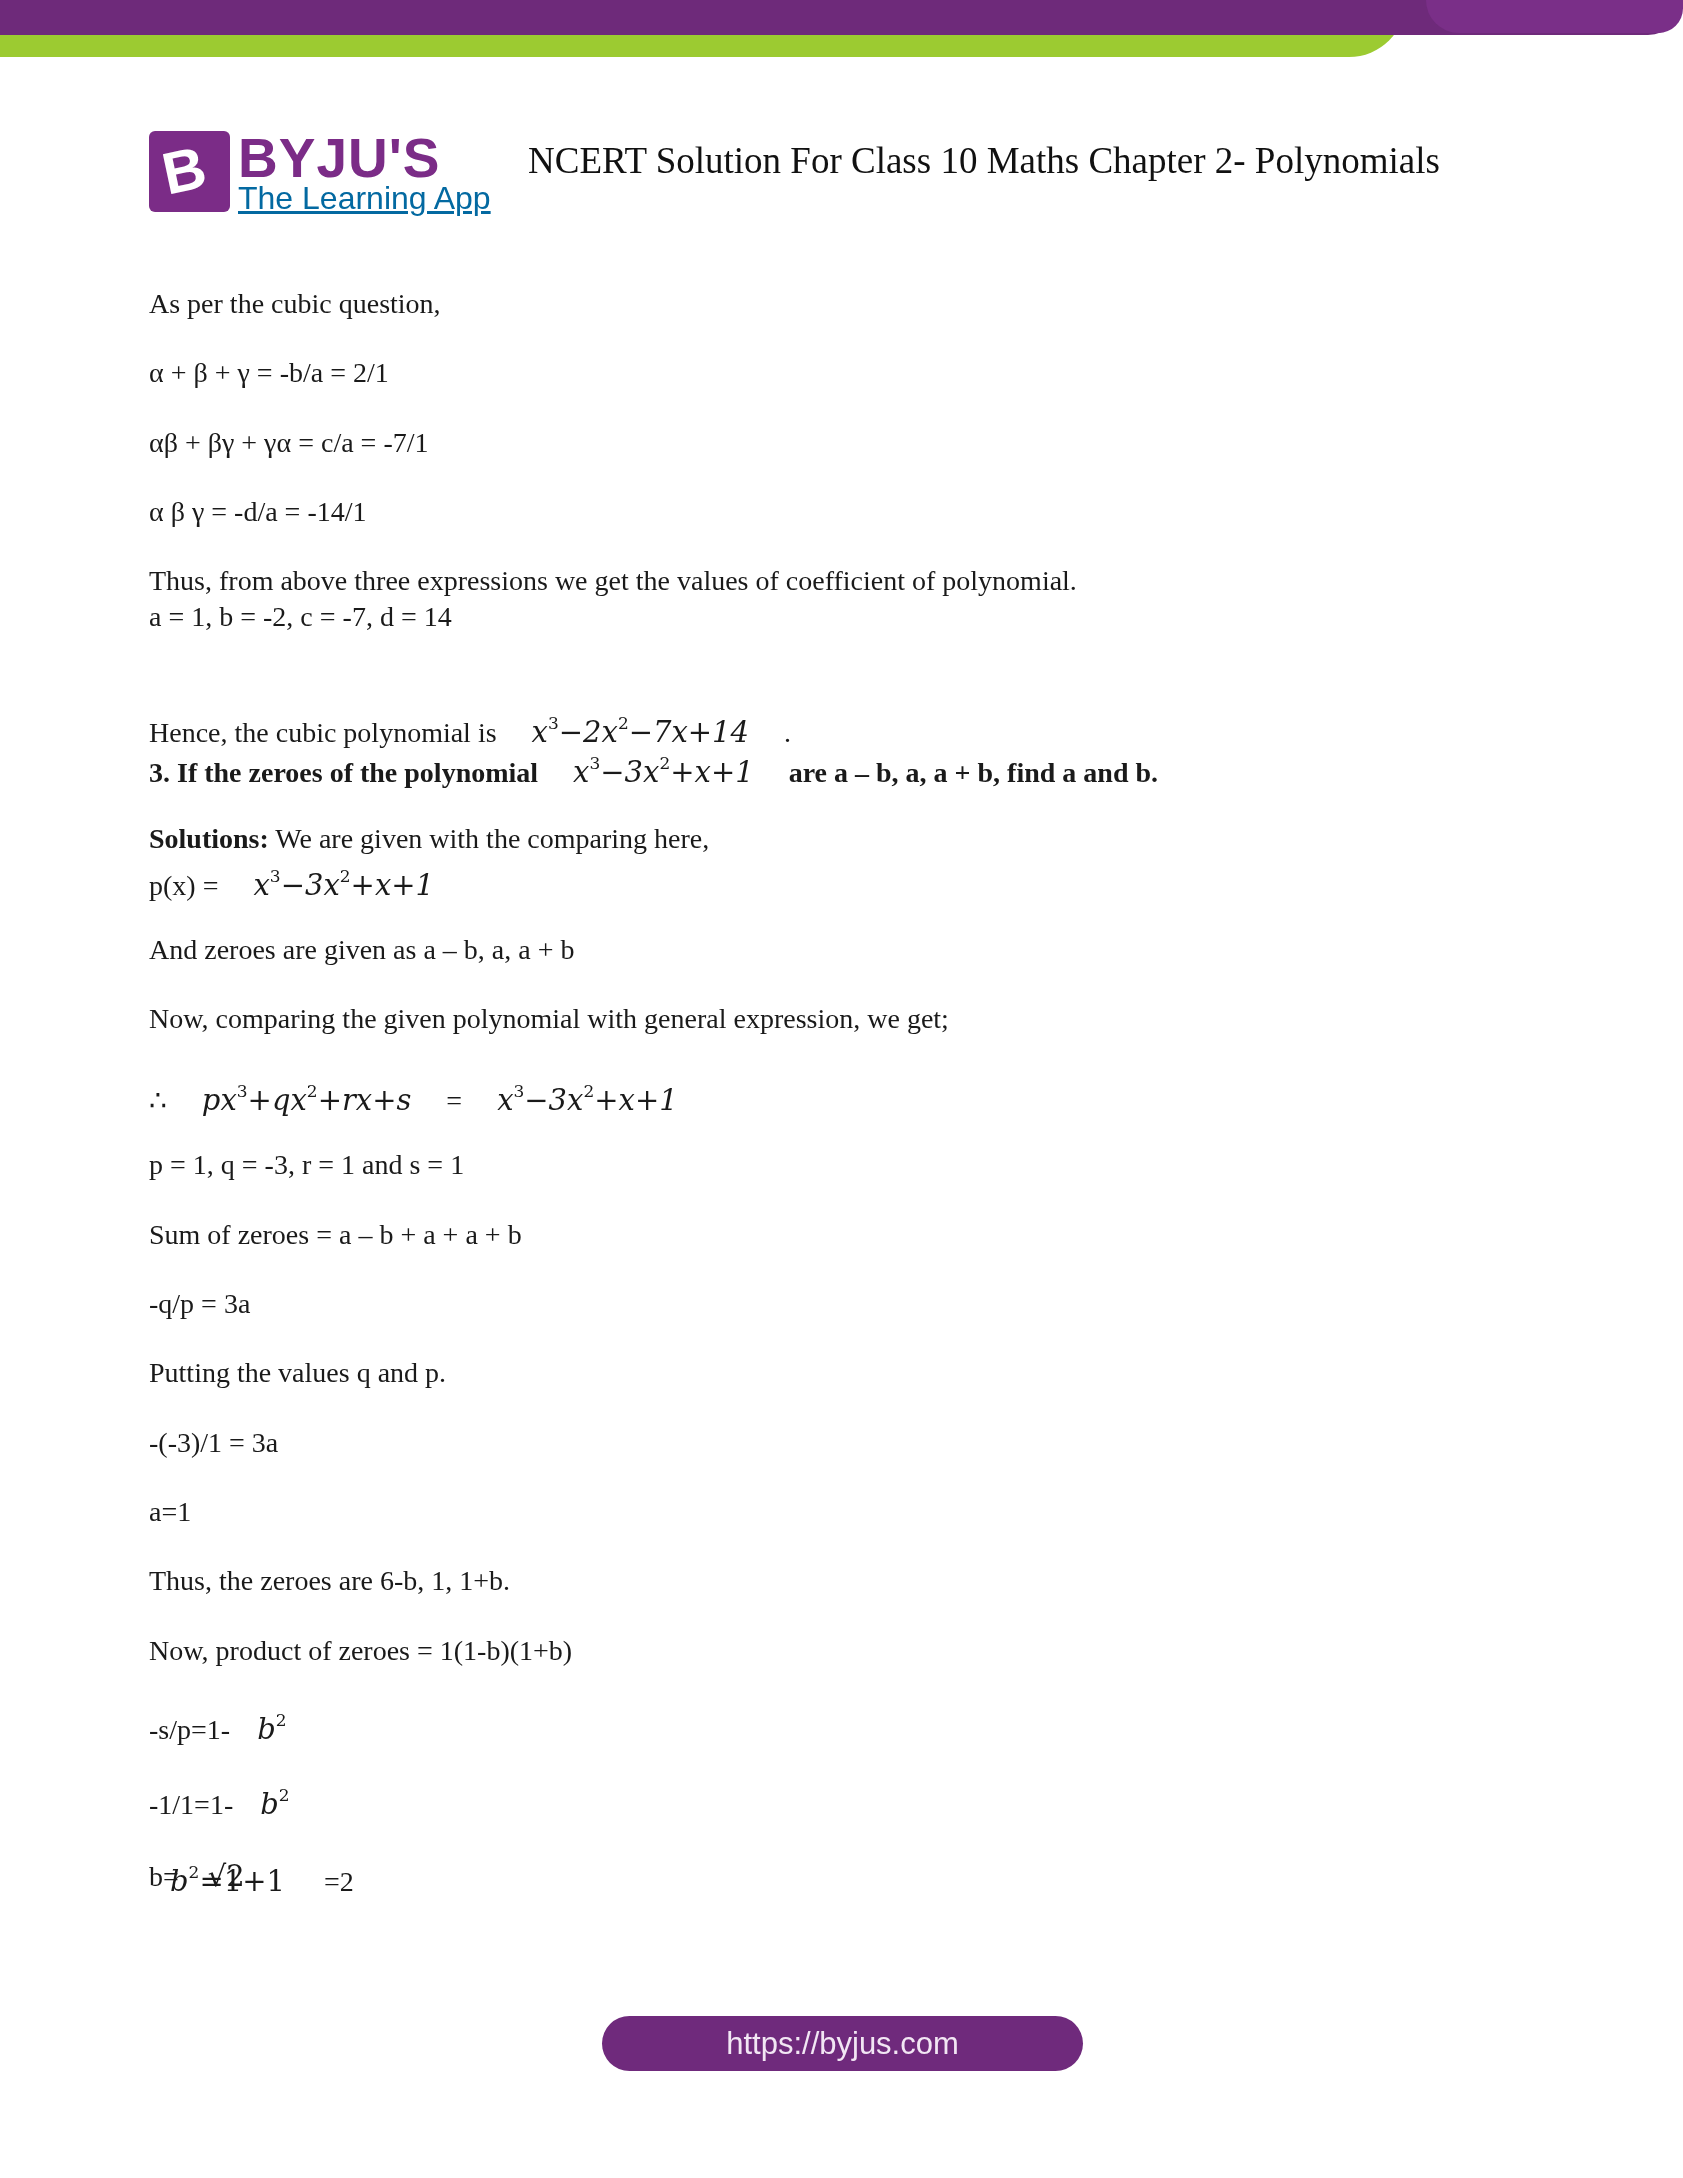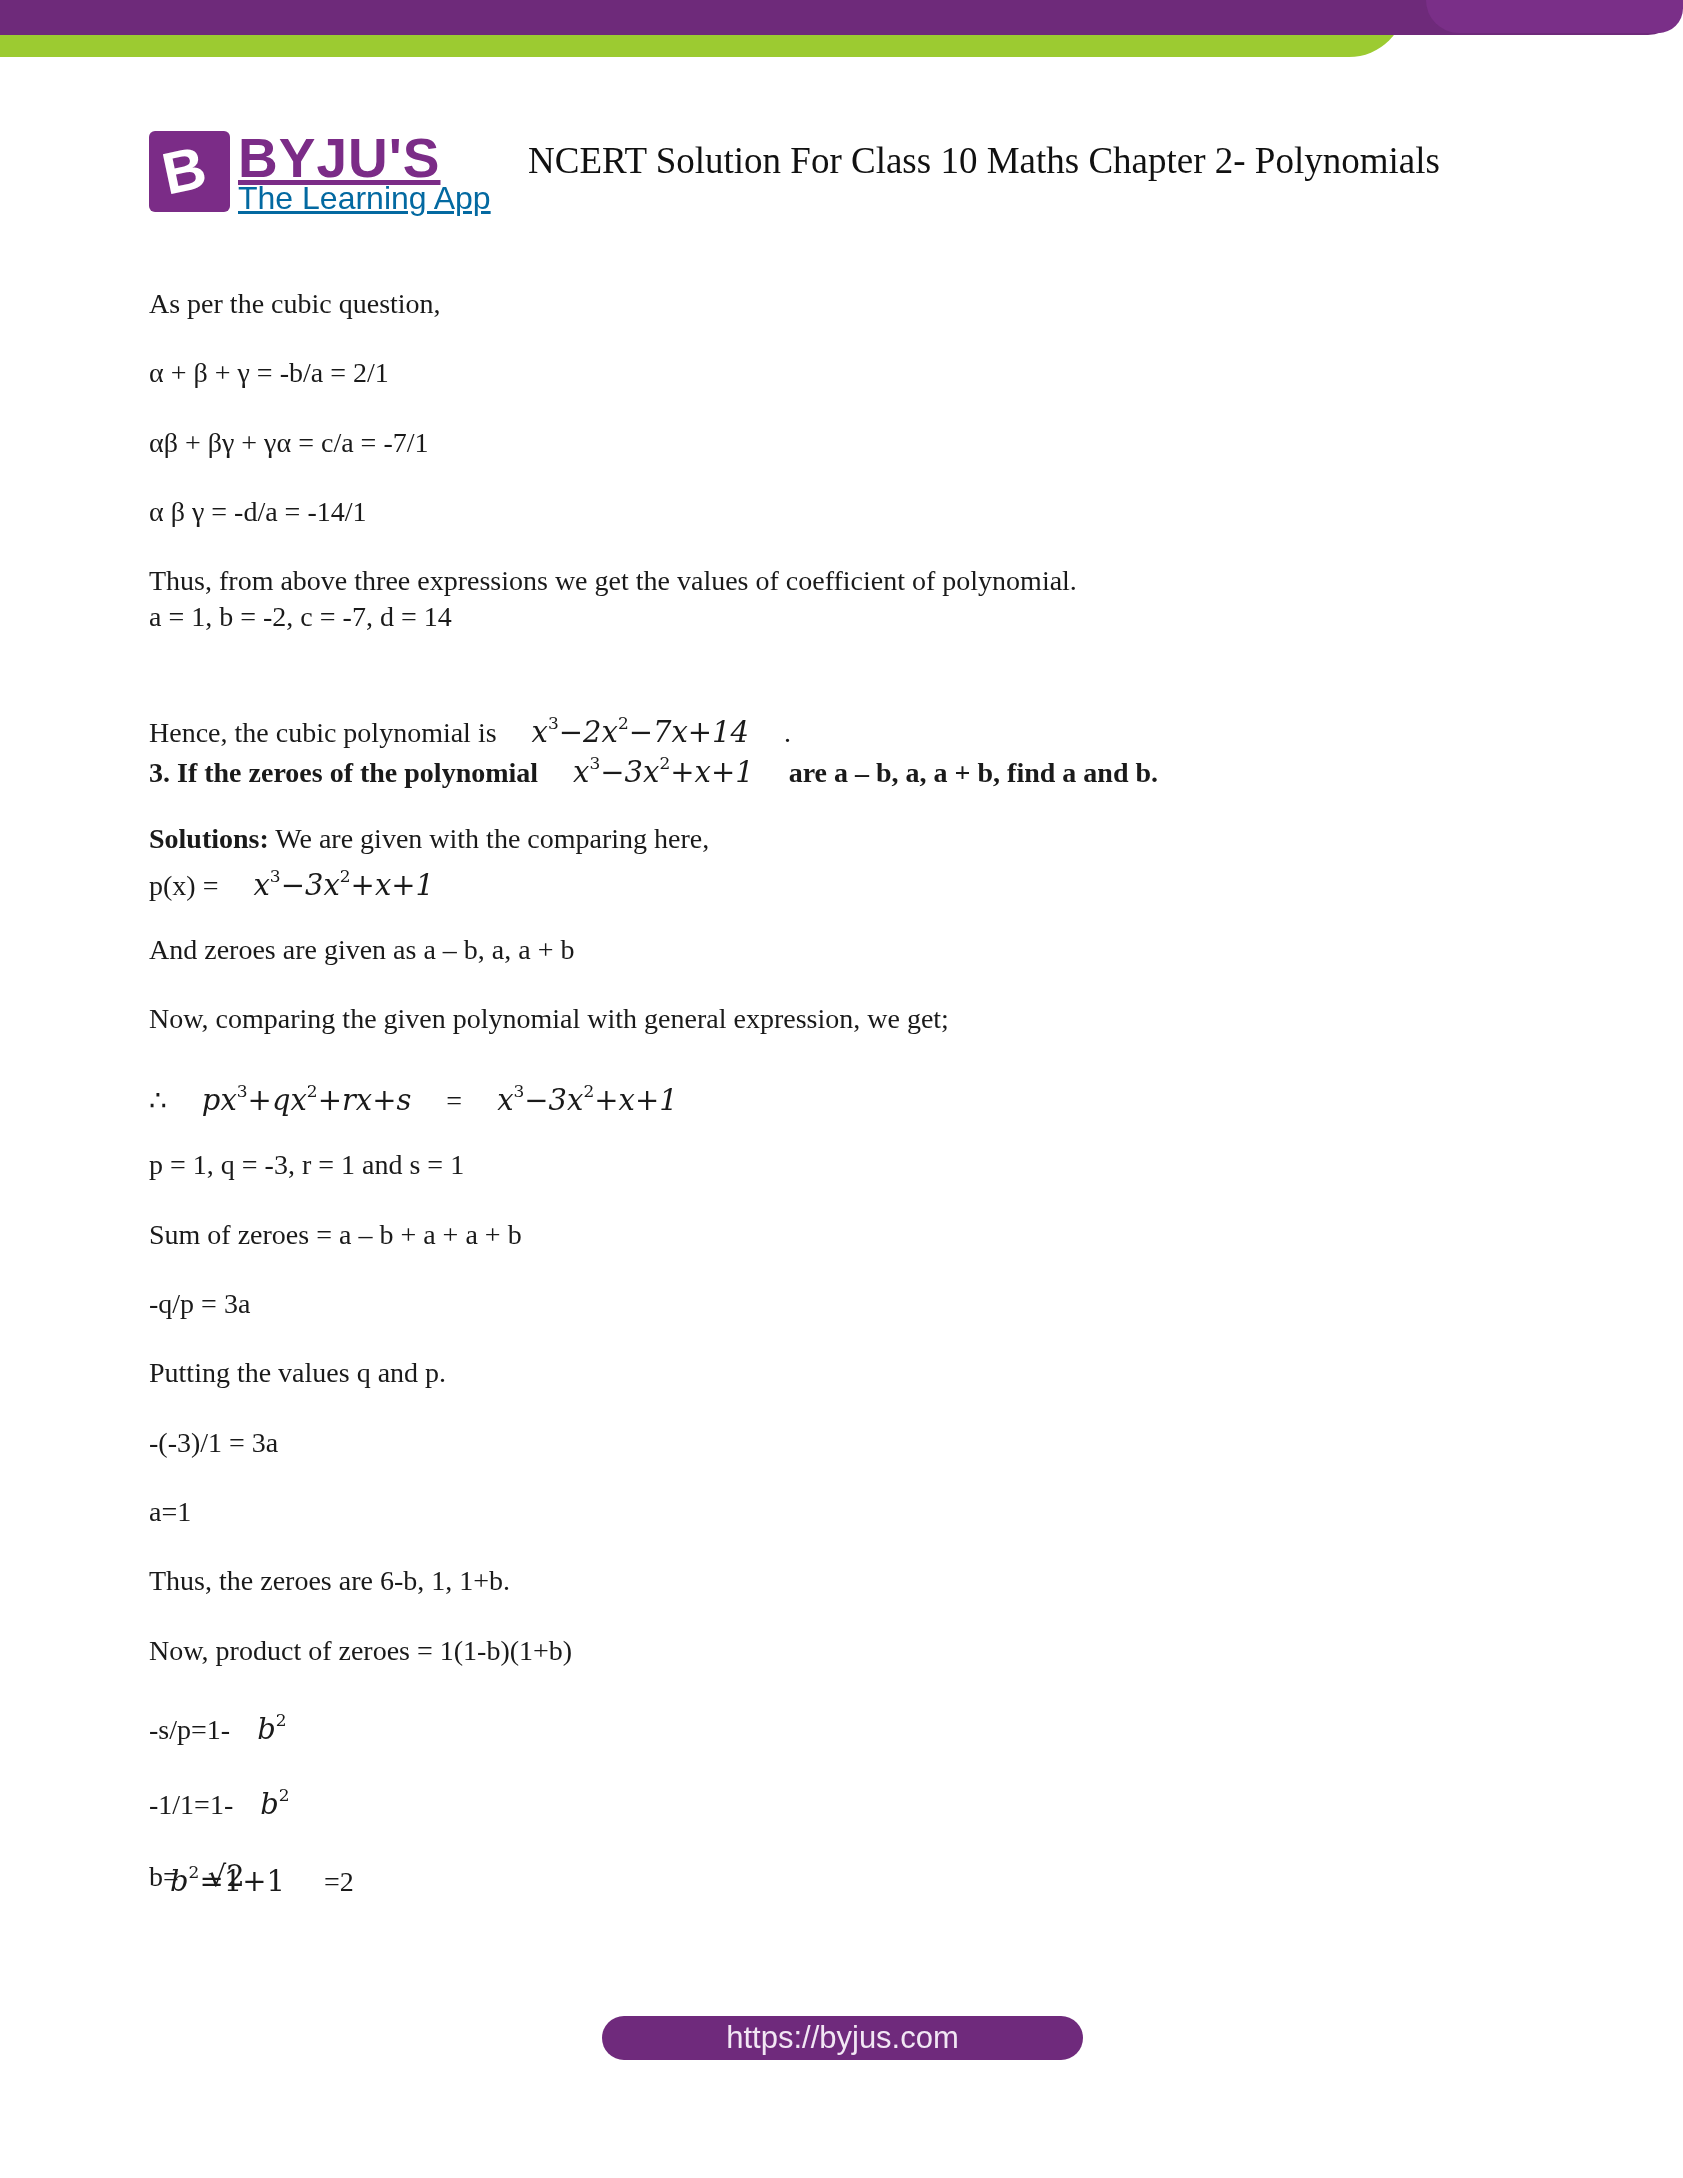--- a/index.html
+++ b/index.html
@@ -4,29 +4,29 @@
 <style>
   html, body { margin: 0; padding: 0; background: #ffffff; }
   body { width: 1683px; height: 2178px; position: relative; overflow: hidden; font-family: "Liberation Serif", serif; color: #1a1a1a; }
   .band-green { position: absolute; left: 0; top: 0; width: 1406px; height: 57px; background: #9ccb31; border-bottom-right-radius: 89px; }
   .band-purple { position: absolute; left: 0; top: 0; width: 1683px; height: 35px; background: #6e2a7a; border-bottom-right-radius: 59px; }
   .band-purple-tip { position: absolute; right: 0; top: 0; width: 257px; height: 33px; background: #7a2f88; border-bottom-left-radius: 79px; border-bottom-right-radius: 59px; }
   .logo { position: absolute; left: 149px; top: 131px; display: flex; align-items: flex-start; }
   .logo-mark { width: 81px; height: 81px; background: #7b2c87; border-radius: 6px; position: relative; }
   .logo-mark .b { position: absolute; left: 14px; top: 8px; width: 50px; height: 63px; color: #fff; font-family: "Liberation Sans", sans-serif; font-weight: bold; font-size: 59px; line-height: 63px; transform: rotate(-12deg); }
   .logo-text { margin-left: 8px; }
-  .logo-name { font-family: "Liberation Sans", sans-serif; font-weight: bold; font-size: 55px; color: #7b2c87; line-height: 55px; letter-spacing: 1px; text-decoration: underline; }
+  .logo-name { font-family: "Liberation Sans", sans-serif; font-weight: bold; font-size: 55px; color: #7b2c87; line-height: 55px; letter-spacing: 1px; }
   .logo-tag { font-family: "Liberation Sans", sans-serif; font-size: 32px; color: #0369a1; line-height: 28px; margin-top: -2px; text-decoration: underline; }
   .doc-title { position: absolute; left: 528px; top: 139px; font-family: "Liberation Serif", serif; font-weight: normal; font-size: 37px; color: #111; white-space: nowrap; }
   .line { position: absolute; left: 149px; font-size: 28px; white-space: nowrap; line-height: 34px; }
   .math { font-family: "DejaVu Serif", serif; font-style: italic; font-size: 29px; }
   .math sup { font-size: 17px; font-style: normal; position: relative; top: -2px; }
   .bold { font-weight: bold; }
   .gap { display: inline-block; width: 28px; }
-  .footer-pill { position: absolute; left: 602px; top: 2016px; width: 481px; height: 44px; background: #6f2a7c; border-radius: 28px; display: flex; align-items: center; justify-content: center; color: #f2e6f4; font-family: "Liberation Sans", sans-serif; font-size: 31px; }
+  .footer-pill { position: absolute; left: 602px; top: 2016px; width: 481px; height: 55px; background: #6f2a7c; border-radius: 28px; display: flex; align-items: center; justify-content: center; color: #f2e6f4; font-family: "Liberation Sans", sans-serif; font-size: 31px; }
 </style>
 </head>
 <body>
 
 <div class="band-green"></div>
 <div class="band-purple"></div>
 <div class="band-purple-tip"></div>
 
 <div class="logo">
   <div class="logo-mark">

